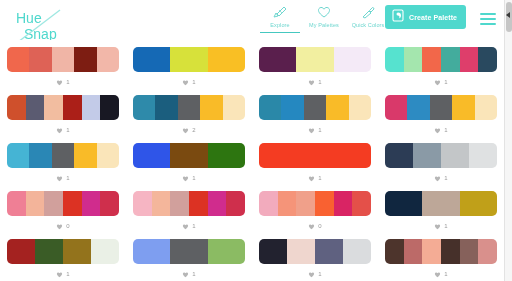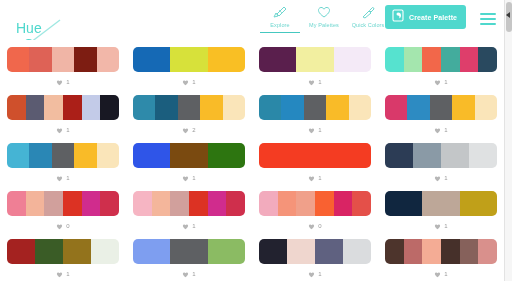--- a/index.html
+++ b/index.html
@@ -21,21 +21,21 @@
     position: relative;
     height: 40px;
     width: 504px;
     background: #ffffff;
     display: flex;
     align-items: flex-start;
     padding: 0;
   }
   .logo {
     position: absolute;
-    left: 14px; top: 18px;
+    left: 14px; top: 8px;
     width: 80px; height: 36px;
   }
   .logo svg { display: block; }
 
   .nav {
     position: absolute;
     left: 258px; top: 4px;
     display: flex;
     align-items: flex-start;
     gap: 0px;

